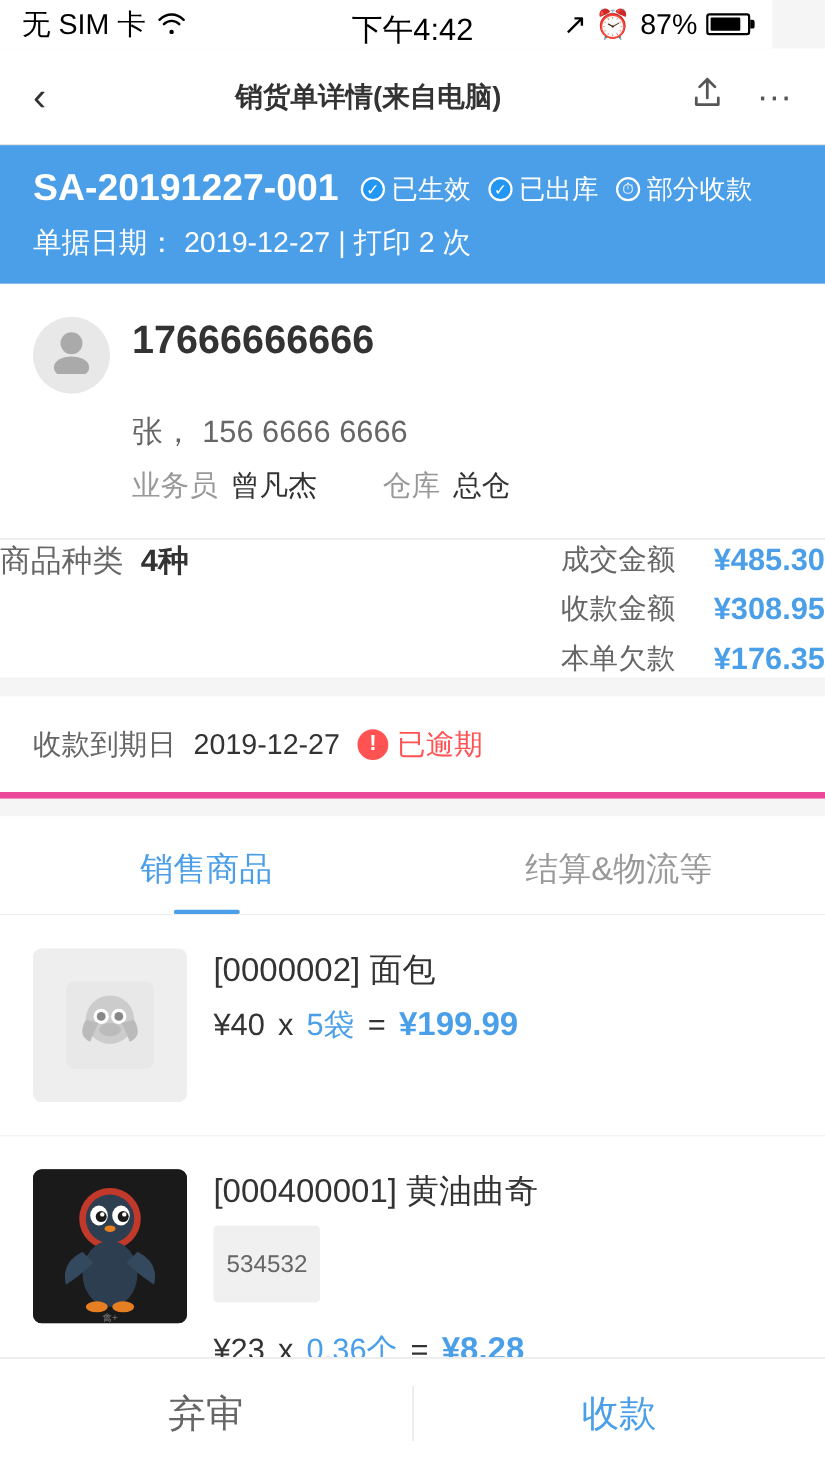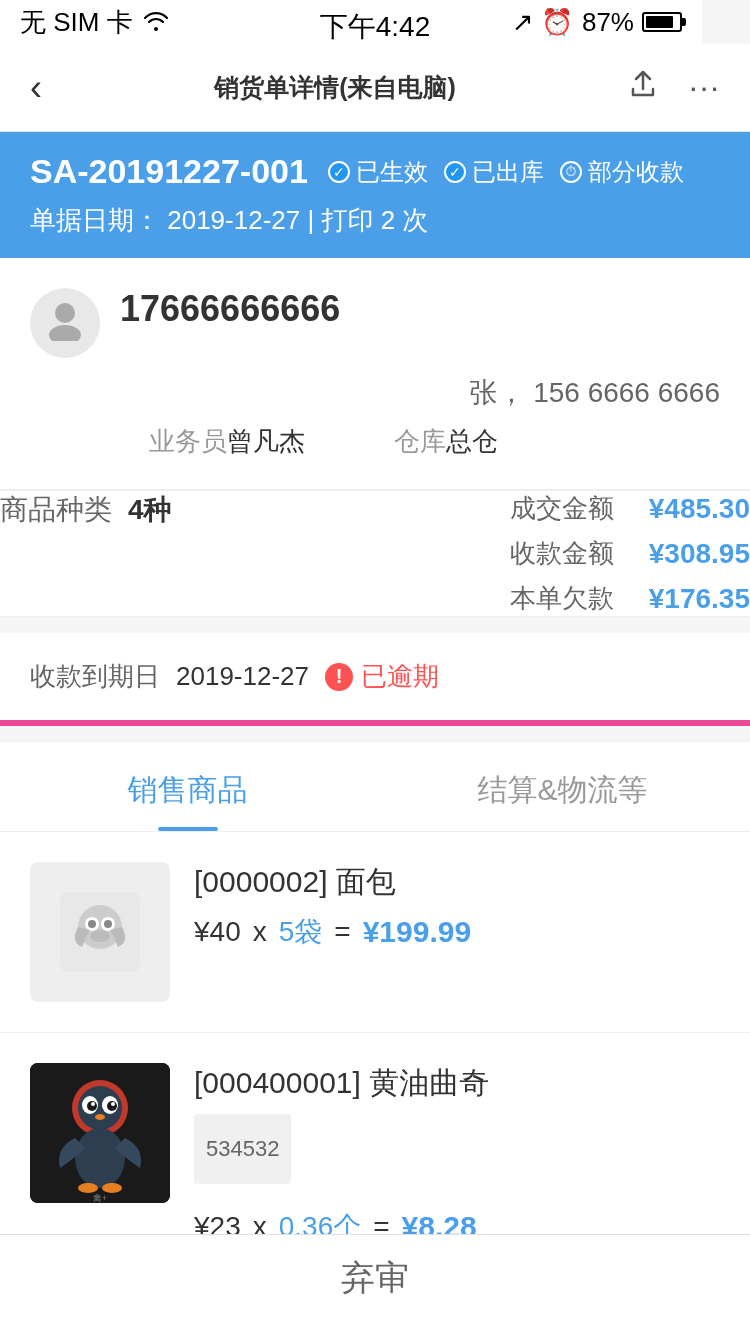--- a/index.html
+++ b/index.html
@@ -193,33 +193,31 @@
     .customer-name {
       font-size: 36px;
       color: #333;
       font-weight: 600;
     }
     .customer-info {
       font-size: 28px;
       color: #666;
       margin-left: 90px;
       margin-bottom: 12px;
-      text-align: right;
     }
     .customer-meta {
       display: flex;
       align-items: center;
       gap: 60px;
       margin-left: 90px;
     }
     .meta-item {
       display: flex;
       align-items: flex-end;
-      gap: 0;
-      margin-left: 29px;
+      gap: 12px;
     }
     .meta-label {
       font-size: 26px;
       color: #999;
     }
     .meta-value {
       font-size: 26px;
       color: #333;
     }
 
@@ -404,21 +402,20 @@
     .bottom-bar {
       position: fixed;
       bottom: 0;
       left: 0;
       width: 750px;
       height: 100px;
       background: #fff;
       border-top: 1px solid #e0e0e0;
       display: flex;
       align-items: center;
-      flex-direction: column;
     }
     .bottom-btn {
       flex: 1;
       text-align: center;
       font-size: 34px;
       cursor: pointer;
       padding: 20px 0;
     }
     .bottom-btn.cancel {
       color: #666;

